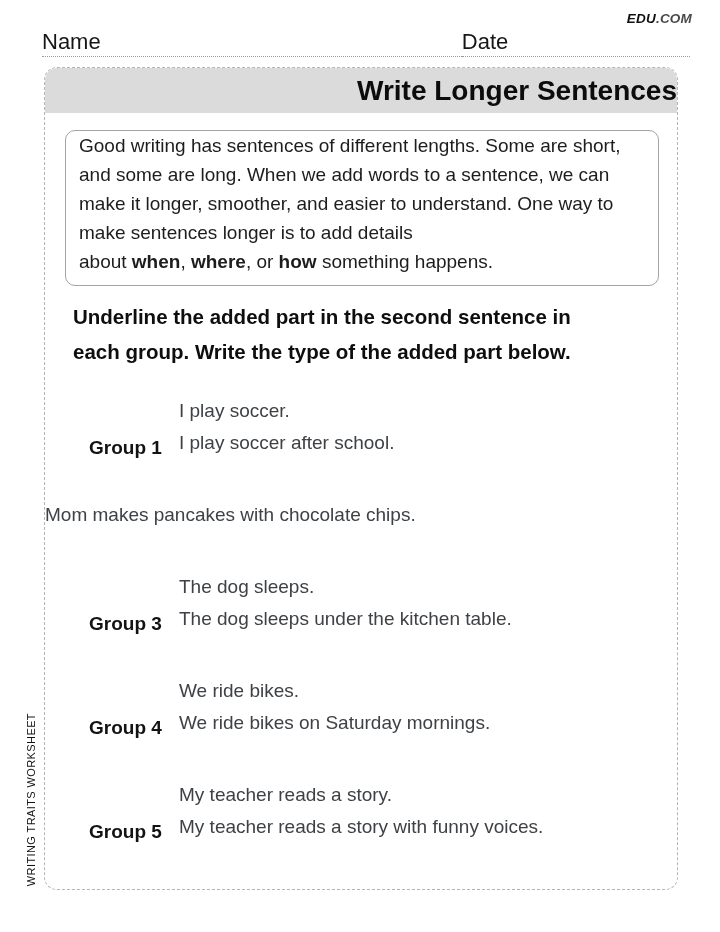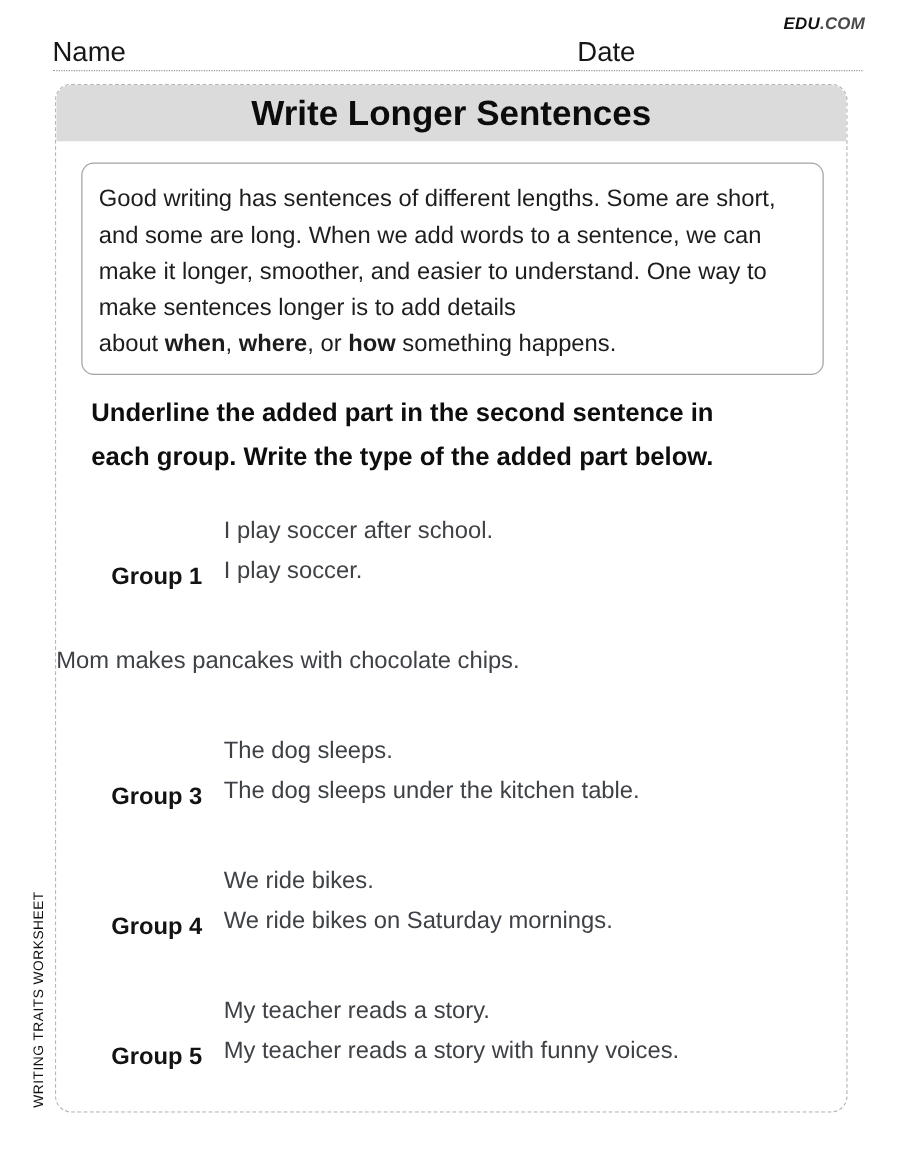--- a/index.html
+++ b/index.html
@@ -21,25 +21,25 @@
   .field-name { flex:1.84; }
   .field-date { flex:1; }
   .field-label { font-size:22px; color:#161616; line-height:24px; }
   .blank { flex:1; min-height:20px; }
 
   
   .card { margin:10px 42px 0 44px; height:823px;
     border:1.5px dashed #b5b5b5; border-radius:13px; overflow:hidden;
     background:#ffffff; }
   .title-bar { height:45px; background:#dbdbdb; border-radius:11px 11px 0 0;
-    display:flex; align-items:center; justify-content:center; }
+    display:flex; align-items:center; justify-content:flex-end; }
   .title-bar h1 { font-size:28px; font-weight:bold; color:#0c0c0c; }
 
   .intro-box { margin:17px 18px 0 20px; border:1px solid #a3a3a3;
-    border-radius:10px; padding:14px 14px 9px 13px; font-size:19px;
+    border-radius:10px; padding:0 14px 9px 13px; font-size:19px;
     line-height:29px; color:#1d1d1d; white-space:pre-wrap; }
   .intro-box .bold { font-weight:bold; }
 
   .task-heading { margin:13px 24px 0 28px; font-size:20.5px; font-weight:bold;
     line-height:35px; color:#0e0e0e; white-space:pre-line; }
 
   .groups { margin-top:26px; }
   .group { display:flex; align-items:flex-end; margin-bottom:40px; }
   .group-label { width:134px; padding-left:44px; flex-shrink:0;
     font-size:19px; font-weight:bold; color:#131313; }
@@ -74,22 +74,22 @@
   <p class="intro-box"><span>Good writing has sentences of different lengths. Some are short, and some are long. When we add words to a sentence, we can make it longer, smoother, and easier to understand. One way to make sentences longer is to add details
 about </span><span class="bold">when</span><span>, </span><span class="bold">where</span><span>, or </span><span class="bold">how</span><span> something happens.</span></p>
 
   <div class="task-heading">Underline the added part in the second sentence in
 each group. Write the type of the added part below.</div>
 
   <div class="groups">
     <div class="group">
       <div class="group-label">Group 1</div>
       <div class="sentences">
+        <div>I play soccer.</div>
         <div>I play soccer after school.</div>
-        <div>I play soccer.</div>
       </div>
     </div>
     <div class="group">
       <div class="sentences">
         <div>Mom makes pancakes with chocolate chips.</div>
       </div>
     </div>
     <div class="group">
       <div class="group-label">Group 3</div>
       <div class="sentences">

